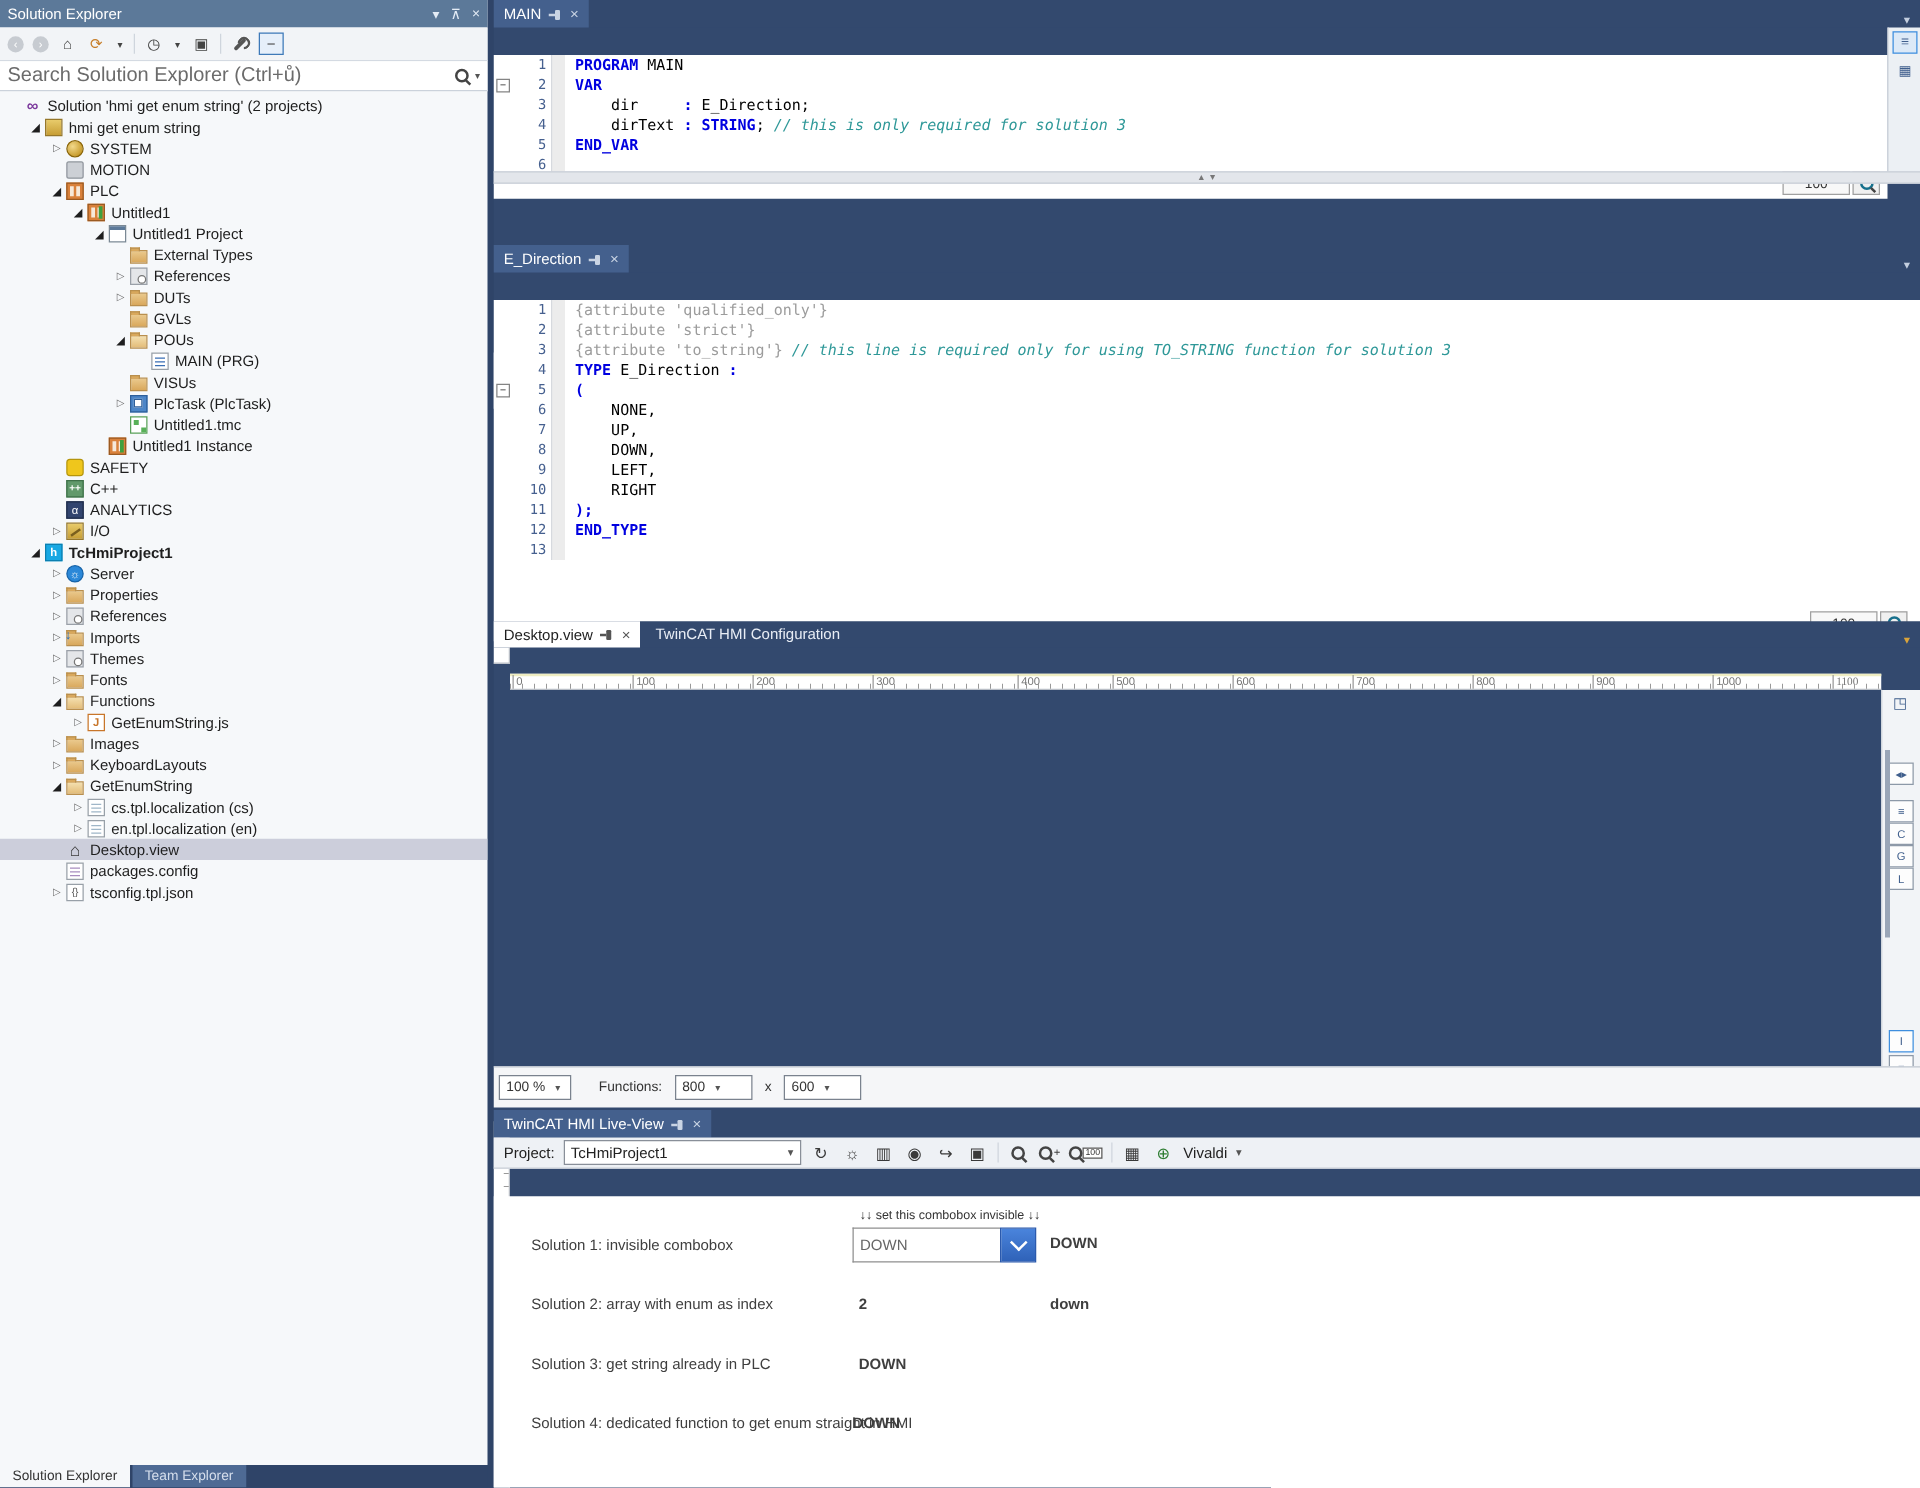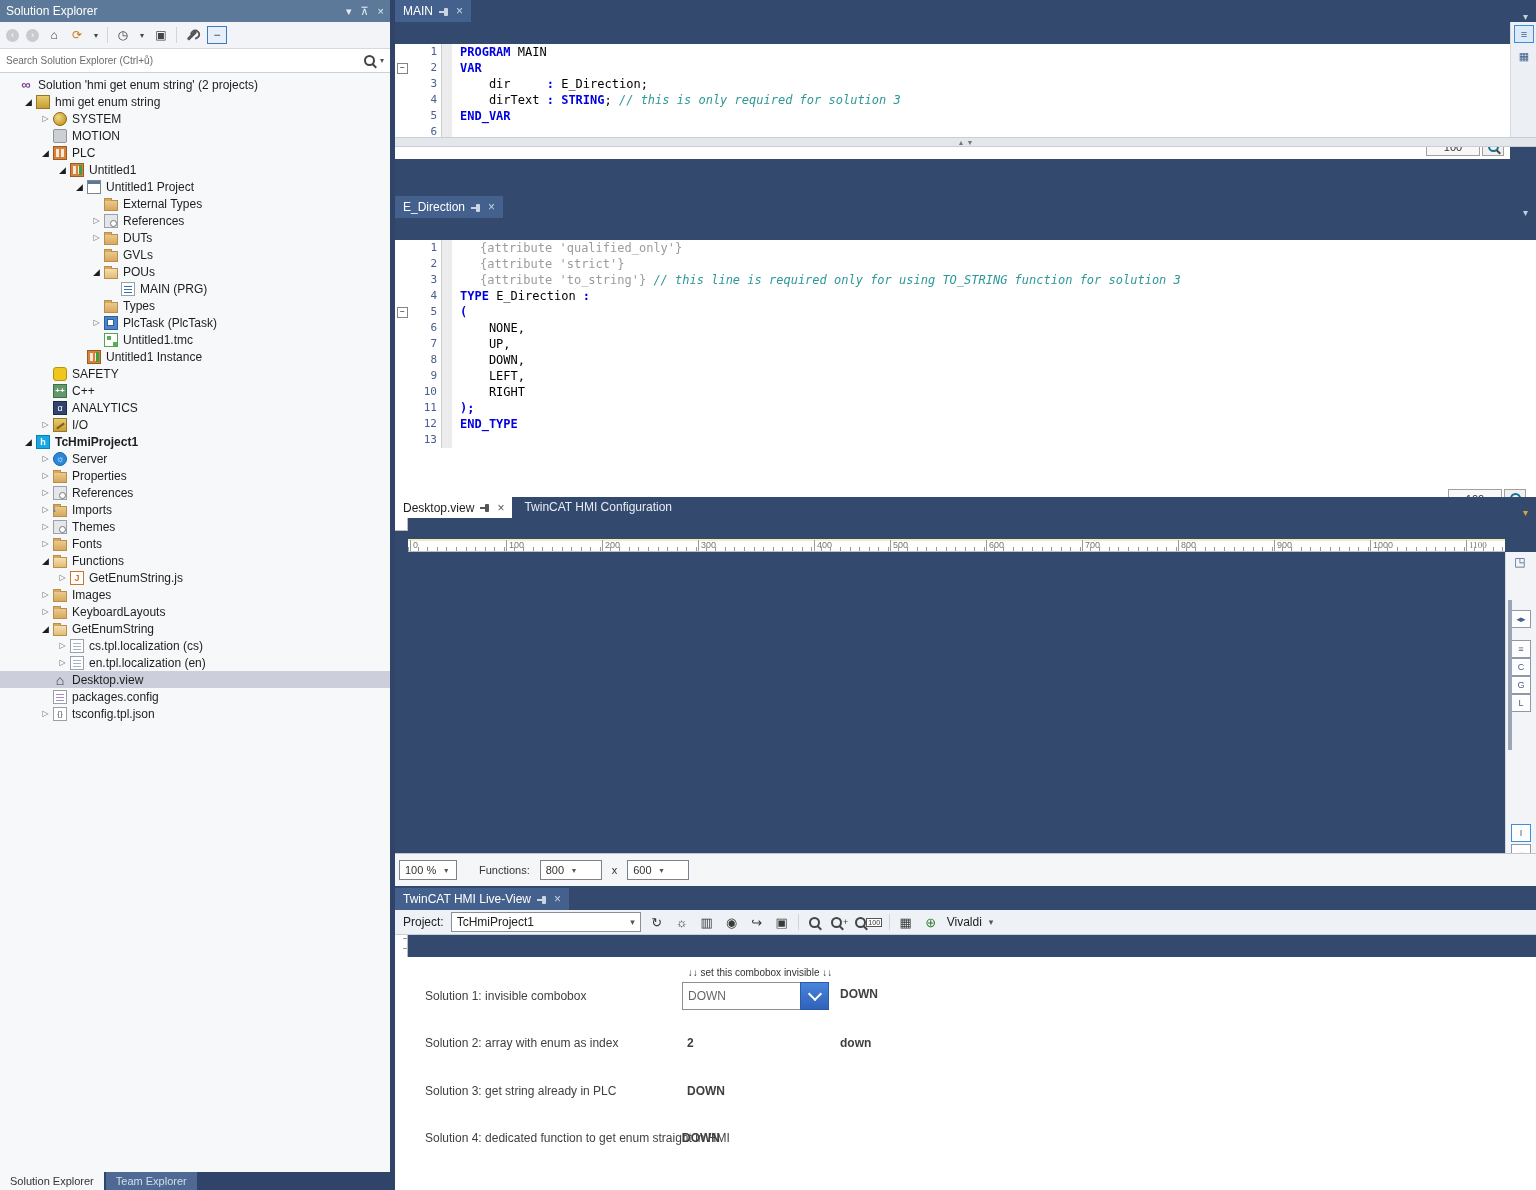--- a/index.html
+++ b/index.html
@@ -12,21 +12,21 @@
   #se-title .sp{flex:1;}
   #se-title .wicon{color:#E4ECF6;font-size:11px;margin-left:9px;cursor:default;}
   #se-toolbar{height:26px;background:#F2F4F7;border-bottom:1px solid #D4DAE2;display:flex;align-items:center;gap:7px;padding:0 6px;}
   .tbi{width:16px;height:16px;display:flex;align-items:center;justify-content:center;font-size:12px;color:#444;}
   .navcirc{width:13px;height:13px;border-radius:50%;background:#C7CBD1;color:#fff;font-size:9px;display:flex;align-items:center;justify-content:center;}
   .tbsep{width:1px;height:16px;background:#CFD5DD;}
   .tbi.pressed{border:1px solid #3E79B8;background:#E6EFFA;width:18px;}
   .wrench{width:12px;height:3px;background:#555;transform:rotate(-45deg);border-radius:2px;position:relative;}
   .wrench::after{content:"";position:absolute;right:-2px;top:-2px;width:6px;height:6px;border:2px solid #555;border-radius:50%;border-left-color:transparent;}
   #se-search{height:23px;background:#fff;border-bottom:1px solid #CBD2DB;display:flex;align-items:center;padding-right:6px;}
-  #se-search input{flex:1;border:none;outline:none;font-size:10px;color:#444;padding:0 6px;background:transparent;font-family:"Liberation Sans",sans-serif;}
+  #se-search input{flex:1;border:none;outline:none;font-size:16px;color:#444;padding:0 6px;background:transparent;font-family:"Liberation Sans",sans-serif;}
   #se-search input::placeholder{color:#6B6B6B;}
   .mag{width:7px;height:7px;border:2px solid #444;border-radius:50%;position:relative;display:inline-block;flex:none;}
   .mag::after{content:"";position:absolute;width:5px;height:2px;background:#444;transform:rotate(45deg);right:-4px;bottom:-3px;}
   .mag.teal{border-color:#17708C;}
   #se-tree{position:absolute;top:72px;left:0;right:0;bottom:18px;overflow:hidden;font-size:12px;color:#1E1E1E;padding-top:4px;}
   .trow{height:17px;display:flex;align-items:center;white-space:nowrap;}
   .trow.sel{background:#CCCEDB;}
   .arrow{width:15px;flex:none;text-align:center;font-size:8px;color:#6D6D6D;}
   .arrow.open{color:#1E1E1E;font-size:9px;}
   .ti{width:14px;height:14px;margin-right:5px;flex:none;position:relative;display:inline-flex;align-items:center;justify-content:center;font-size:10px;box-sizing:border-box;}
@@ -82,21 +82,21 @@
   
   .codepane{background:#fff;position:relative;overflow:hidden;}
   .cl{display:flex;height:16px;line-height:16px;font-family:"DejaVu Sans Mono","Liberation Mono",monospace;font-size:12px;white-space:pre;}
   .fold{width:15px;flex:none;display:flex;align-items:center;justify-content:center;}
   .fold .fbox{width:9px;height:9px;border:1px solid #848484;background:#fff;font-size:8px;line-height:7px;text-align:center;color:#333;}
   .ln{width:27px;flex:none;text-align:right;color:#46608F;padding-right:4px;border-right:1px solid #C9CDD4;font-size:11px;font-family:"DejaVu Sans Mono","Liberation Mono",monospace;}
   .gut{width:10px;flex:none;background:#ECECEC;margin-right:8px;}
   .tk-p{color:#000;}
   .tk-k{color:#0000E0;font-weight:bold;}
   .tk-c{color:#2E9898;font-style:italic;}
-  .tk-a{color:#9C9C9C;margin-left:20px;}
+  .tk-a{color:#9C9C9C;}
   .zoomctl{position:absolute;display:flex;align-items:center;gap:2px;}
   .zoombox{width:52px;height:17px;border:1px solid #A0A0A0;background:#F8F8F8;font-size:11px;color:#333;display:flex;align-items:center;justify-content:center;}
   .magbtn{width:20px;height:17px;border:1px solid #A0A0A0;background:#F0F0F0;display:flex;align-items:center;justify-content:center;}
   .splitter{background:#E3E6EB;border-top:1px solid #C8CDD6;border-bottom:1px solid #C8CDD6;display:flex;align-items:center;justify-content:center;font-size:7px;color:#777;gap:2px;}
   .rstrip{background:#ECF0F4;border-left:1px solid #D5DAE1;display:flex;flex-direction:column;align-items:center;padding-top:3px;gap:4px;}
   .rsbtn{width:18px;height:16px;display:flex;align-items:center;justify-content:center;font-size:11px;color:#3F5E8C;border:1px solid transparent;background:transparent;}
   .rsbtn.active{border-color:#3E8EDE;background:#DCE9F7;}
   
   .hruler{position:relative;background:#FFFFFF;border-bottom:1px solid #B9BEC6;border-top:2px solid #EFEDC2;box-sizing:border-box;}
   .hruler::after{content:"";position:absolute;left:0;right:0;bottom:0;height:4px;background:repeating-linear-gradient(90deg,#999 0 1px,transparent 1px 9.6px);}
@@ -219,21 +219,21 @@
         <span>POUs</span>
       </div>
       <div class="trow" style="padding-left: 106px;">
         <span class="arrow"></span>
         <span class="ti" data-icon="pou-doc"></span>
         <span>MAIN (PRG)</span>
       </div>
       <div class="trow" style="padding-left: 89px;">
         <span class="arrow"></span>
         <span class="ti" data-icon="folder"></span>
-        <span>Types</span>
+        <span>VISUs</span>
       </div>
       <div class="trow" style="padding-left: 89px;">
         <span class="arrow">▷</span>
         <span class="ti" data-icon="plctask"></span>
         <span>PlcTask (PlcTask)</span>
       </div>
       <div class="trow" style="padding-left: 89px;">
         <span class="arrow"></span>
         <span class="ti" data-icon="tmc"></span>
         <span>Untitled1.tmc</span>

